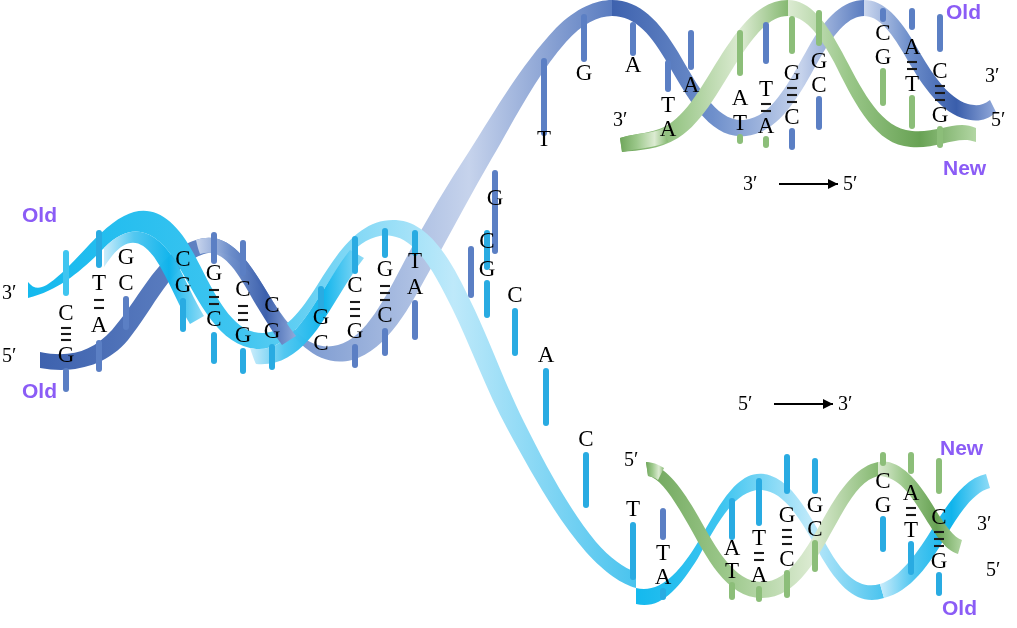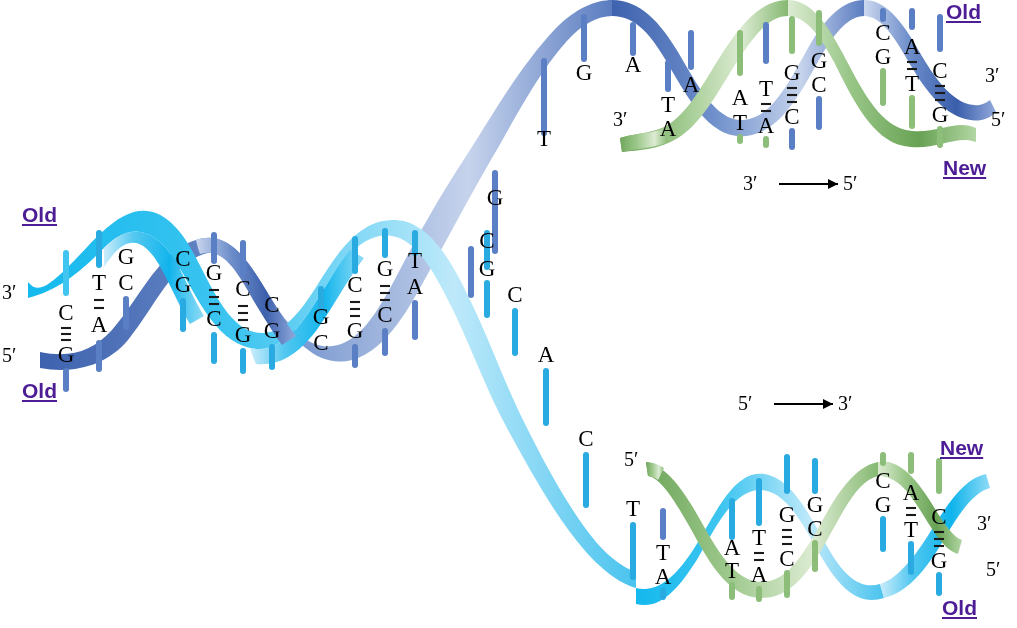--- a/index.html
+++ b/index.html
@@ -20,23 +20,22 @@
     left: 0;
     top: 0;
     width: 1017px;
     height: 628px;
   }
   .bold-label {
     position: absolute;
     font-family: "Liberation Sans", sans-serif;
     font-weight: bold;
     font-size: 21px;
-    color: #4c1d95;
+    color: #8b5cf6;
     white-space: nowrap;
-    text-decoration: underline;
   }
   .prime-label {
     position: absolute;
     font-family: "Liberation Serif", serif;
     font-size: 20px;
     color: #000000;
     white-space: nowrap;
   }
   .arrow-label {
     position: absolute;

